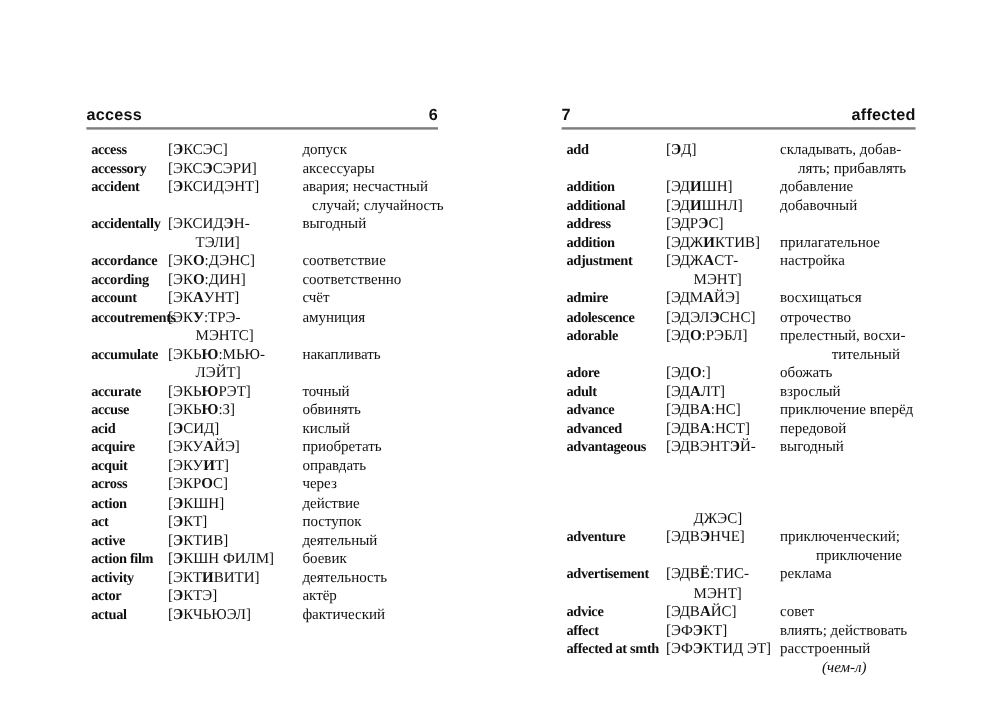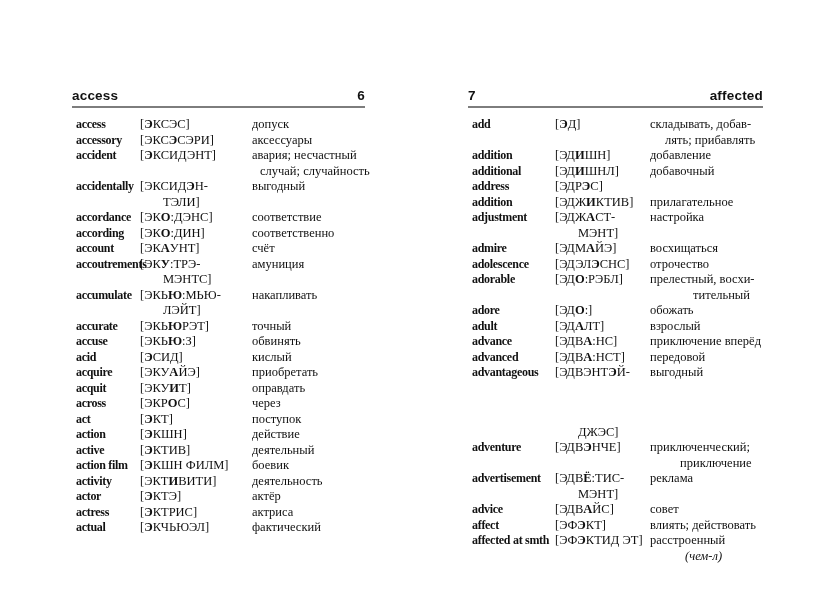--- a/index.html
+++ b/index.html
@@ -212,42 +212,42 @@
           </div>
           <div class="col trans">
             <div class="line">[ЭКР<b>О</b>С]</div>
           </div>
           <div class="col ru">
             <div class="line">через</div>
           </div>
         </div>
         <div class="entry">
           <div class="col word">
+            <div class="line">action</div>
+          </div>
+          <div class="col trans">
+            <div class="line">[<b>Э</b>КШН]</div>
+          </div>
+          <div class="col ru">
+            <div class="line">действие</div>
+          </div>
+        </div>
+        <div class="entry">
+          <div class="col word">
             <div class="line">act</div>
           </div>
           <div class="col trans">
             <div class="line">[<b>Э</b>КТ]</div>
           </div>
           <div class="col ru">
             <div class="line">поступок</div>
           </div>
         </div>
         <div class="entry">
           <div class="col word">
-            <div class="line">action</div>
-          </div>
-          <div class="col trans">
-            <div class="line">[<b>Э</b>КШН]</div>
-          </div>
-          <div class="col ru">
-            <div class="line">действие</div>
-          </div>
-        </div>
-        <div class="entry">
-          <div class="col word">
             <div class="line">active</div>
           </div>
           <div class="col trans">
             <div class="line">[<b>Э</b>КТИВ]</div>
           </div>
           <div class="col ru">
             <div class="line">деятельный</div>
           </div>
         </div>
         <div class="entry">
@@ -274,31 +274,20 @@
         </div>
         <div class="entry">
           <div class="col word">
             <div class="line">actor</div>
           </div>
           <div class="col trans">
             <div class="line">[<b>Э</b>КТЭ]</div>
           </div>
           <div class="col ru">
             <div class="line">актёр</div>
-          </div>
-        </div>
-        <div class="entry">
-          <div class="col word">
-            <div class="line">actress</div>
-          </div>
-          <div class="col trans">
-            <div class="line">[<b>Э</b>КТРИС]</div>
-          </div>
-          <div class="col ru">
-            <div class="line">актриса</div>
           </div>
         </div>
         <div class="entry">
           <div class="col word">
             <div class="line">actual</div>
           </div>
           <div class="col trans">
             <div class="line">[<b>Э</b>КЧЬЮЭЛ]</div>
           </div>
           <div class="col ru">

